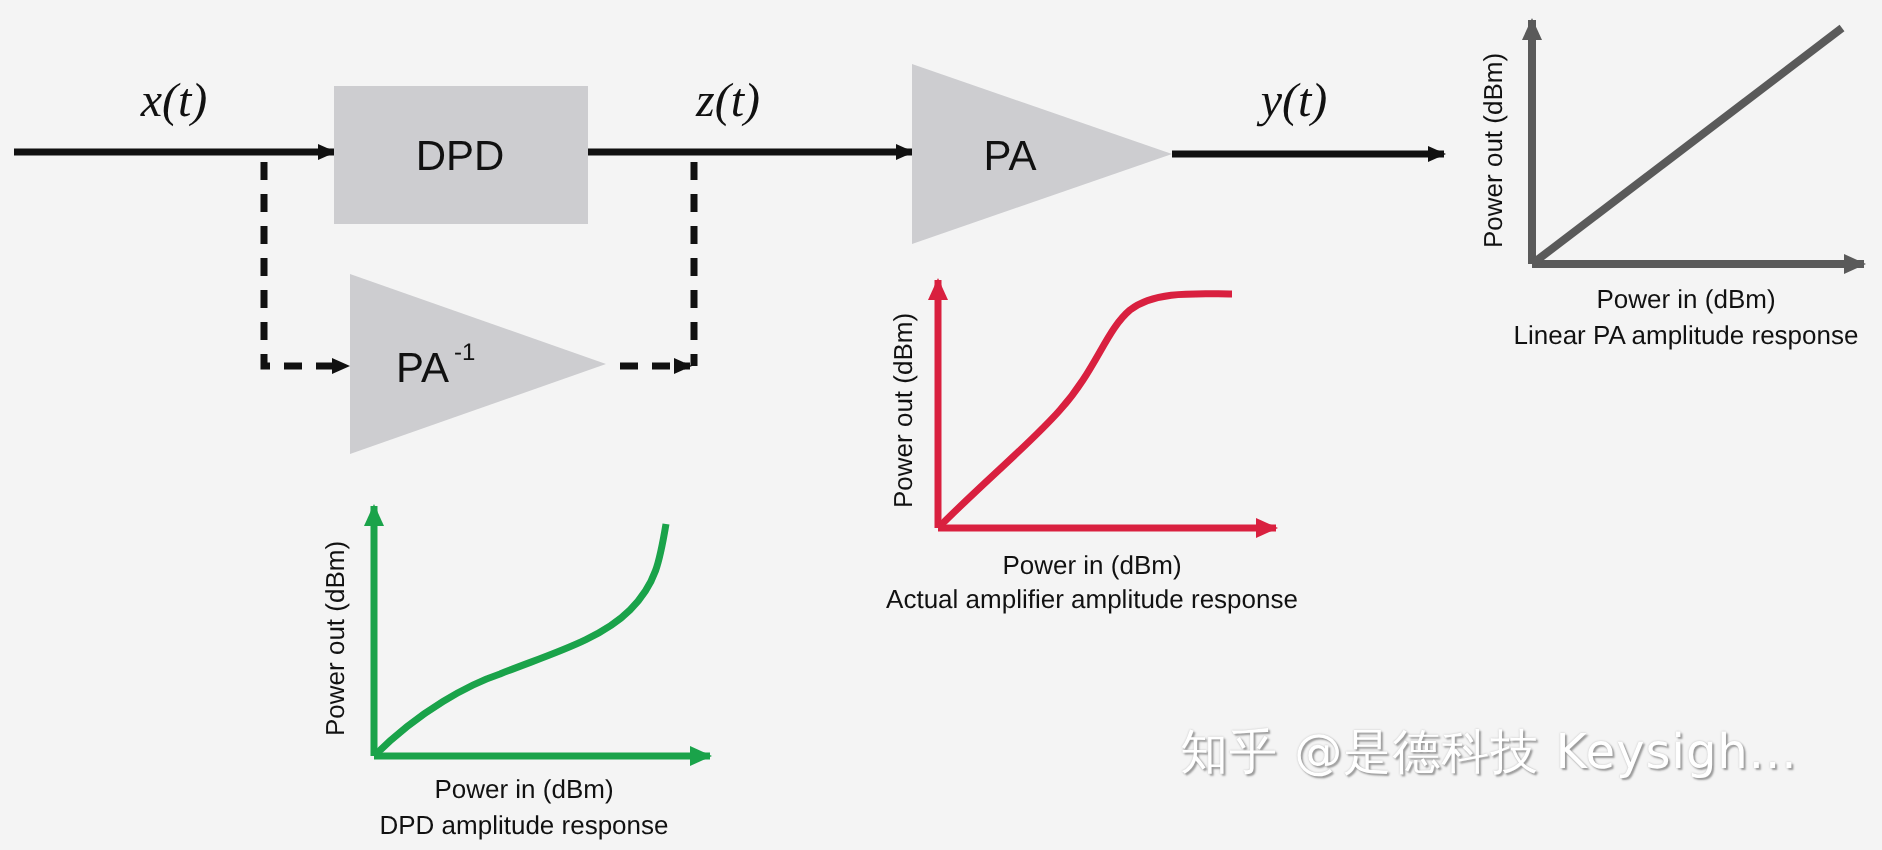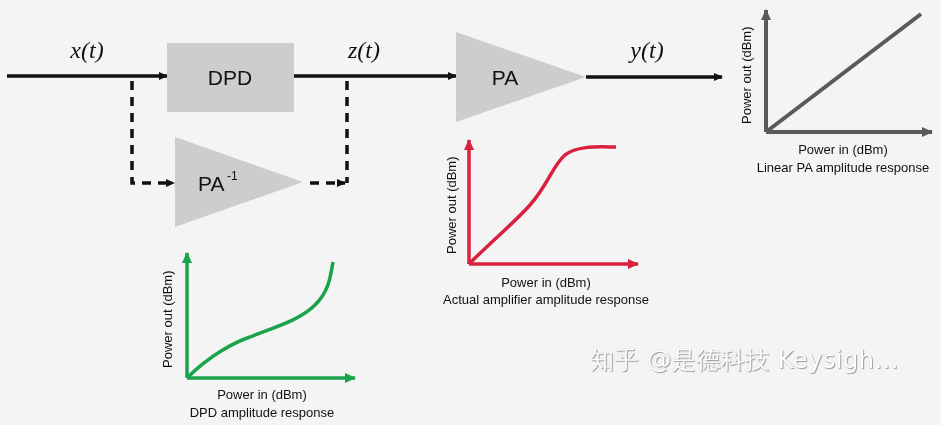--- a/index.html
+++ b/index.html
@@ -3,21 +3,21 @@
   <meta charset="utf-8">
   <style>
     html, body { margin: 0; padding: 0; }
     body { width: 941px; height: 425px; background: #f4f4f4; position: relative; overflow: hidden; font-family: "Liberation Sans", sans-serif; }
     svg.diagram { position: absolute; left: 0; top: 0; }
     .sig { font-family: "Liberation Serif", serif; font-style: italic; font-size: 24px; fill: #111; }
     .blk { font-family: "Liberation Sans", sans-serif; font-size: 21px; fill: #111; }
     .sup { font-family: "Liberation Sans", sans-serif; font-size: 12px; fill: #111; }
     .axl { font-family: "Liberation Sans", sans-serif; font-size: 13px; fill: #111; }
     .cap { font-family: "Liberation Sans", sans-serif; font-size: 13px; fill: #111; }
-    .wm { position: absolute; left: 590px; top: 344px; font-family: "DejaVu Sans", sans-serif; font-size: 24px; color: #ffffff; text-shadow: 1px 1px 1px #9a9a9a, -0px 0px 1px #bdbdbd; letter-spacing: 0.5px; white-space: nowrap; }
+    .wm { position: absolute; left: 590px; top: 360px; font-family: "DejaVu Sans", sans-serif; font-size: 24px; color: #ffffff; text-shadow: 1px 1px 1px #9a9a9a, -0px 0px 1px #bdbdbd; letter-spacing: 0.5px; white-space: nowrap; }
   </style>
 </head>
 <body>
 
 <svg class="diagram" width="941" height="425" viewBox="0 0 941 425">
   <defs>
     <marker id="arrBlack" markerWidth="10" markerHeight="10" refX="8" refY="5" orient="auto" markerUnits="userSpaceOnUse">
       <path d="M0,1 L9,5 L0,9 Z" fill="#111"></path>
     </marker>
     <marker id="arrGray" markerWidth="12" markerHeight="12" refX="10" refY="6" orient="auto" markerUnits="userSpaceOnUse">

